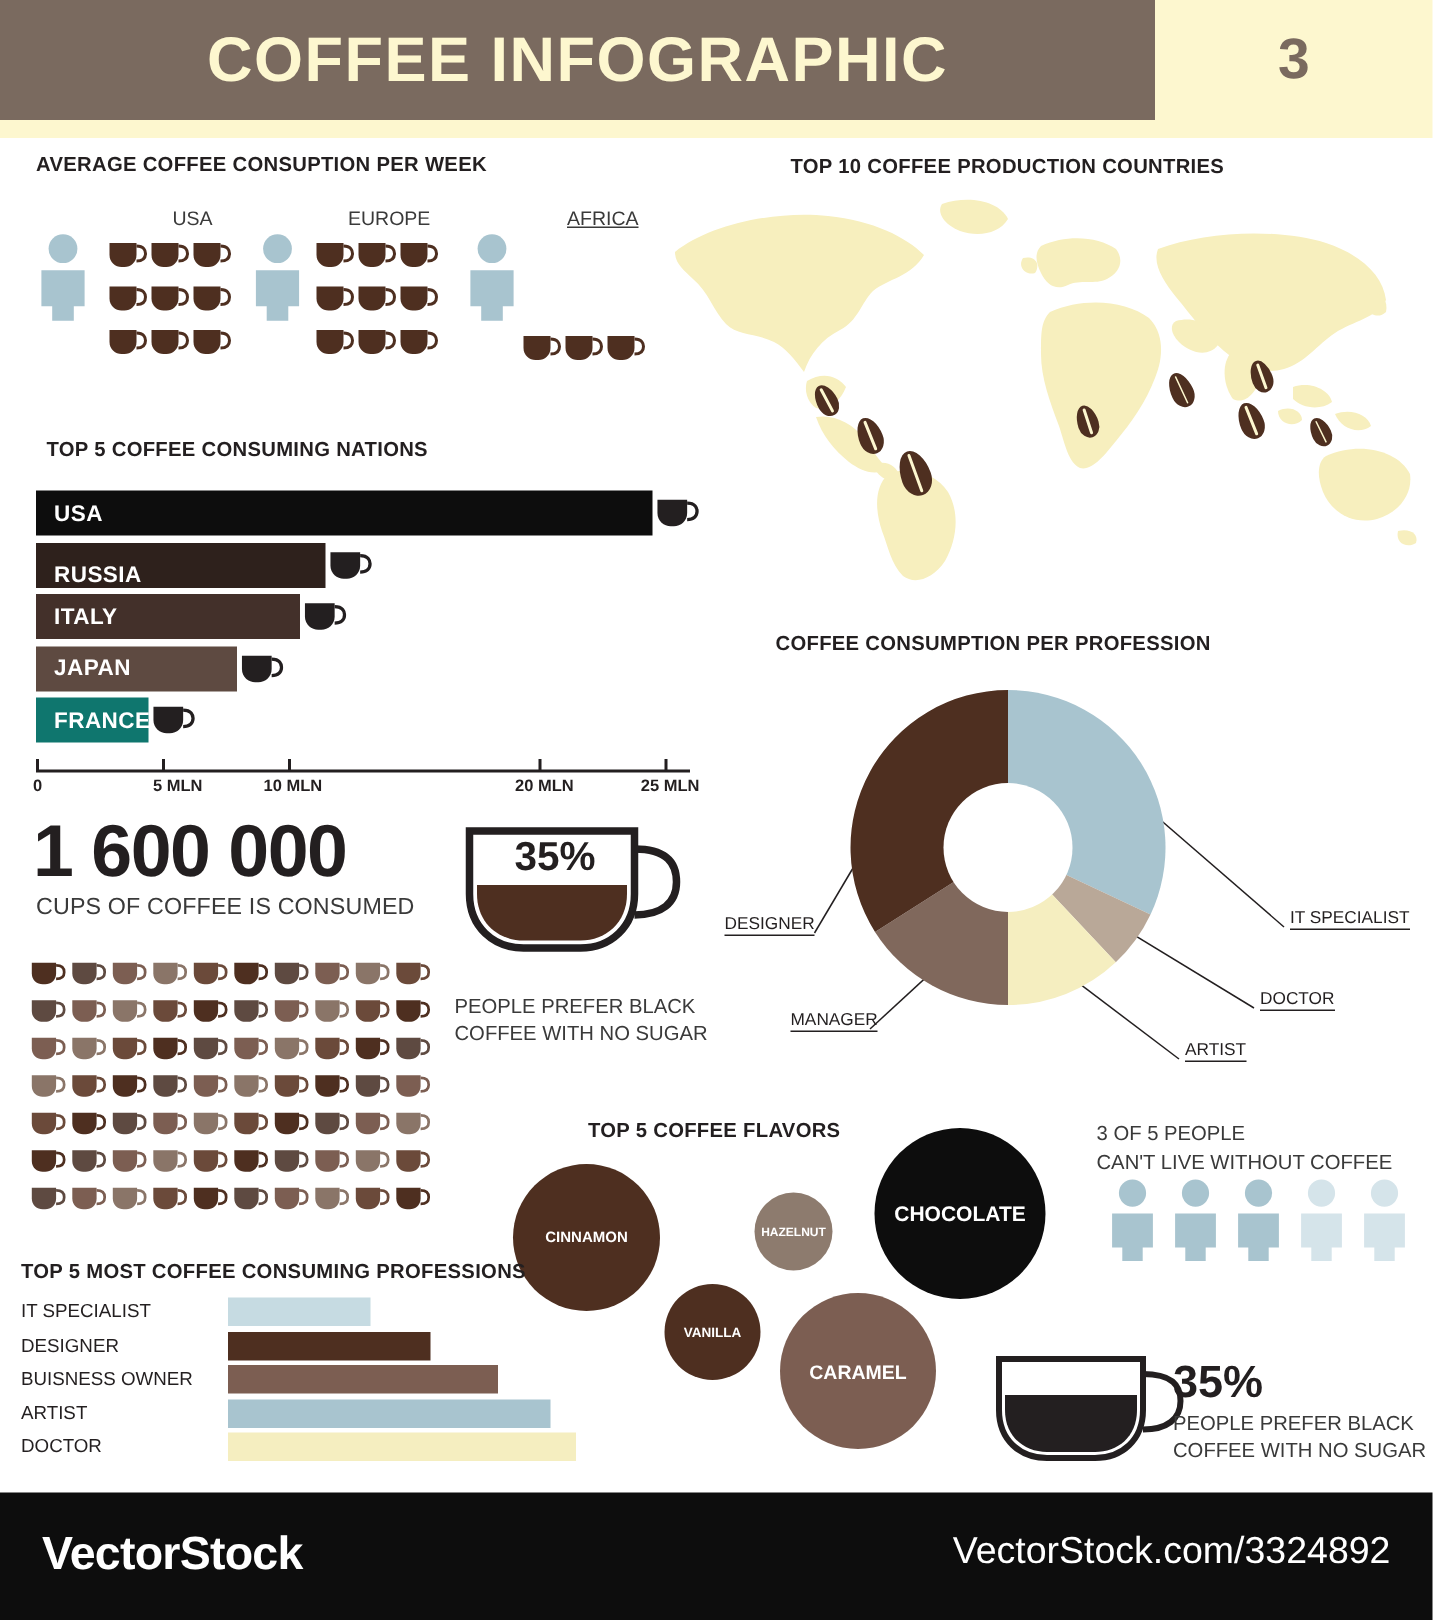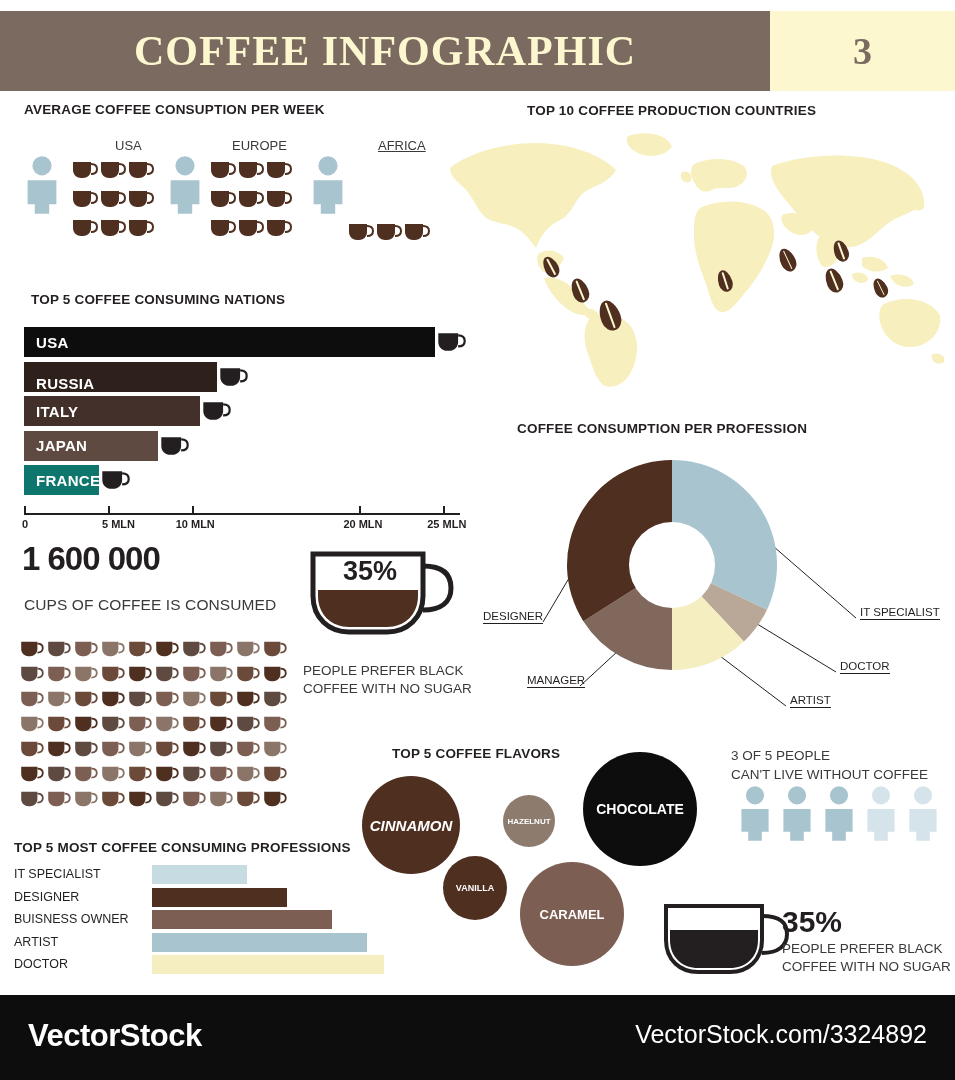--- a/index.html
+++ b/index.html
@@ -7,21 +7,21 @@
     width:955px;height:1080px;
     background:#ffffff;
     font-family:"Liberation Sans", sans-serif;
     color:#231f20;
     overflow:hidden;
     position:relative;
   }
   .page{position:relative;width:955px;height:1080px;}
 
   
-  .header{position:absolute;left:0;top:11px;width:955px;height:80px;background:#fdf7cf;font-family:Liberation Serif, serif;}
+  .header{position:absolute;left:0;top:0;width:955px;height:92px;background:#fdf7cf;}
   .header-bar{position:absolute;left:0;top:0;width:770px;height:80px;background:#7a6a5f;}
   .header-title{
     position:absolute;left:0;top:0;width:770px;height:80px;
     display:flex;align-items:center;justify-content:center;
     color:#fdf7cf;font-size:42px;font-weight:bold;letter-spacing:1px;
   }
   .header-num{
     position:absolute;left:770px;top:0;width:185px;height:80px;
     display:flex;align-items:center;justify-content:center;
     color:#7a6a5f;font-size:38px;font-weight:bold;
@@ -31,21 +31,21 @@
 
   
   .barrow{position:absolute;height:30px;display:flex;align-items:center;}
   .barrow .bar{height:30px;display:flex;align-items:center;}
   .barrow .bar span{color:#fff;font-size:15px;font-weight:bold;padding-left:12px;letter-spacing:0.3px;}
 
   .axis-line{position:absolute;background:#231f20;}
   .axis-label{position:absolute;font-size:11px;font-weight:bold;color:#231f20;}
 
   
-  .bignum{font-size:33px;font-weight:bold;letter-spacing:-1px;color:#231f20;}
+  .bignum{font-size:49px;font-weight:bold;letter-spacing:-1px;color:#231f20;}
   .subnum{font-size:15.5px;color:#3a3a3a;letter-spacing:0.1px;}
   .subnum2{font-size:21px;color:#3a3a3a;letter-spacing:0.1px;}
   .lbl{position:absolute;font-size:11.5px;color:#231f20;border-bottom:1px solid #231f20;padding-bottom:1px;white-space:nowrap;}
 
   
   .flavor{position:absolute;border-radius:50%;display:flex;align-items:center;justify-content:center;color:#fff;font-weight:bold;}
 
   
   .profrow{position:absolute;height:19px;}
   .proflabel{position:absolute;font-size:12.5px;color:#231f20;}
@@ -602,21 +602,21 @@
       </svg>
       <div class="lbl" style="left:860px;top:606px;">IT SPECIALIST</div>
       <div class="lbl" style="left:840px;top:660px;">DOCTOR</div>
       <div class="lbl" style="left:790px;top:694px;">ARTIST</div>
       <div class="lbl" style="left:527px;top:674px;">MANAGER</div>
       <div class="lbl" style="left:483px;top:610px;">DESIGNER</div>
     </div>
 
   <div class="sec-title" style="position:absolute;left:392px;top:746px;">TOP 5 COFFEE FLAVORS</div>
   <div id="flavors">
-      <div class="flavor" style="left:362px;top:776px;width:98px;height:98px;background:#4e2f20;font-size:15px;font-style:italic;">CINNAMON</div>
+      <div class="flavor" style="left:342px;top:776px;width:98px;height:98px;background:#4e2f20;font-size:10px;">CINNAMON</div>
       <div class="flavor" style="left:503px;top:795px;width:52px;height:52px;background:#8d7b6e;font-size:8px;">HAZELNUT</div>
       <div class="flavor" style="left:443px;top:856px;width:64px;height:64px;background:#4e2f20;font-size:9px;">VANILLA</div>
       <div class="flavor" style="left:583px;top:752px;width:114px;height:114px;background:#0d0d0d;font-size:14px;">CHOCOLATE</div>
       <div class="flavor" style="left:520px;top:862px;width:104px;height:104px;background:#7c5e52;font-size:13px;">CARAMEL</div>
     </div>
 
   <div style="position:absolute;left:731px;top:748px;font-size:13.5px;color:#3a3a3a;">3 OF 5 PEOPLE</div>
   <div style="position:absolute;left:731px;top:767px;font-size:13.5px;color:#3a3a3a;">CAN'T LIVE WITHOUT COFFEE</div>
   <div id="five-people">
       <div style="position:absolute;left:738px;top:786px;"><svg width="34" height="55" viewBox="0 0 30 48">

